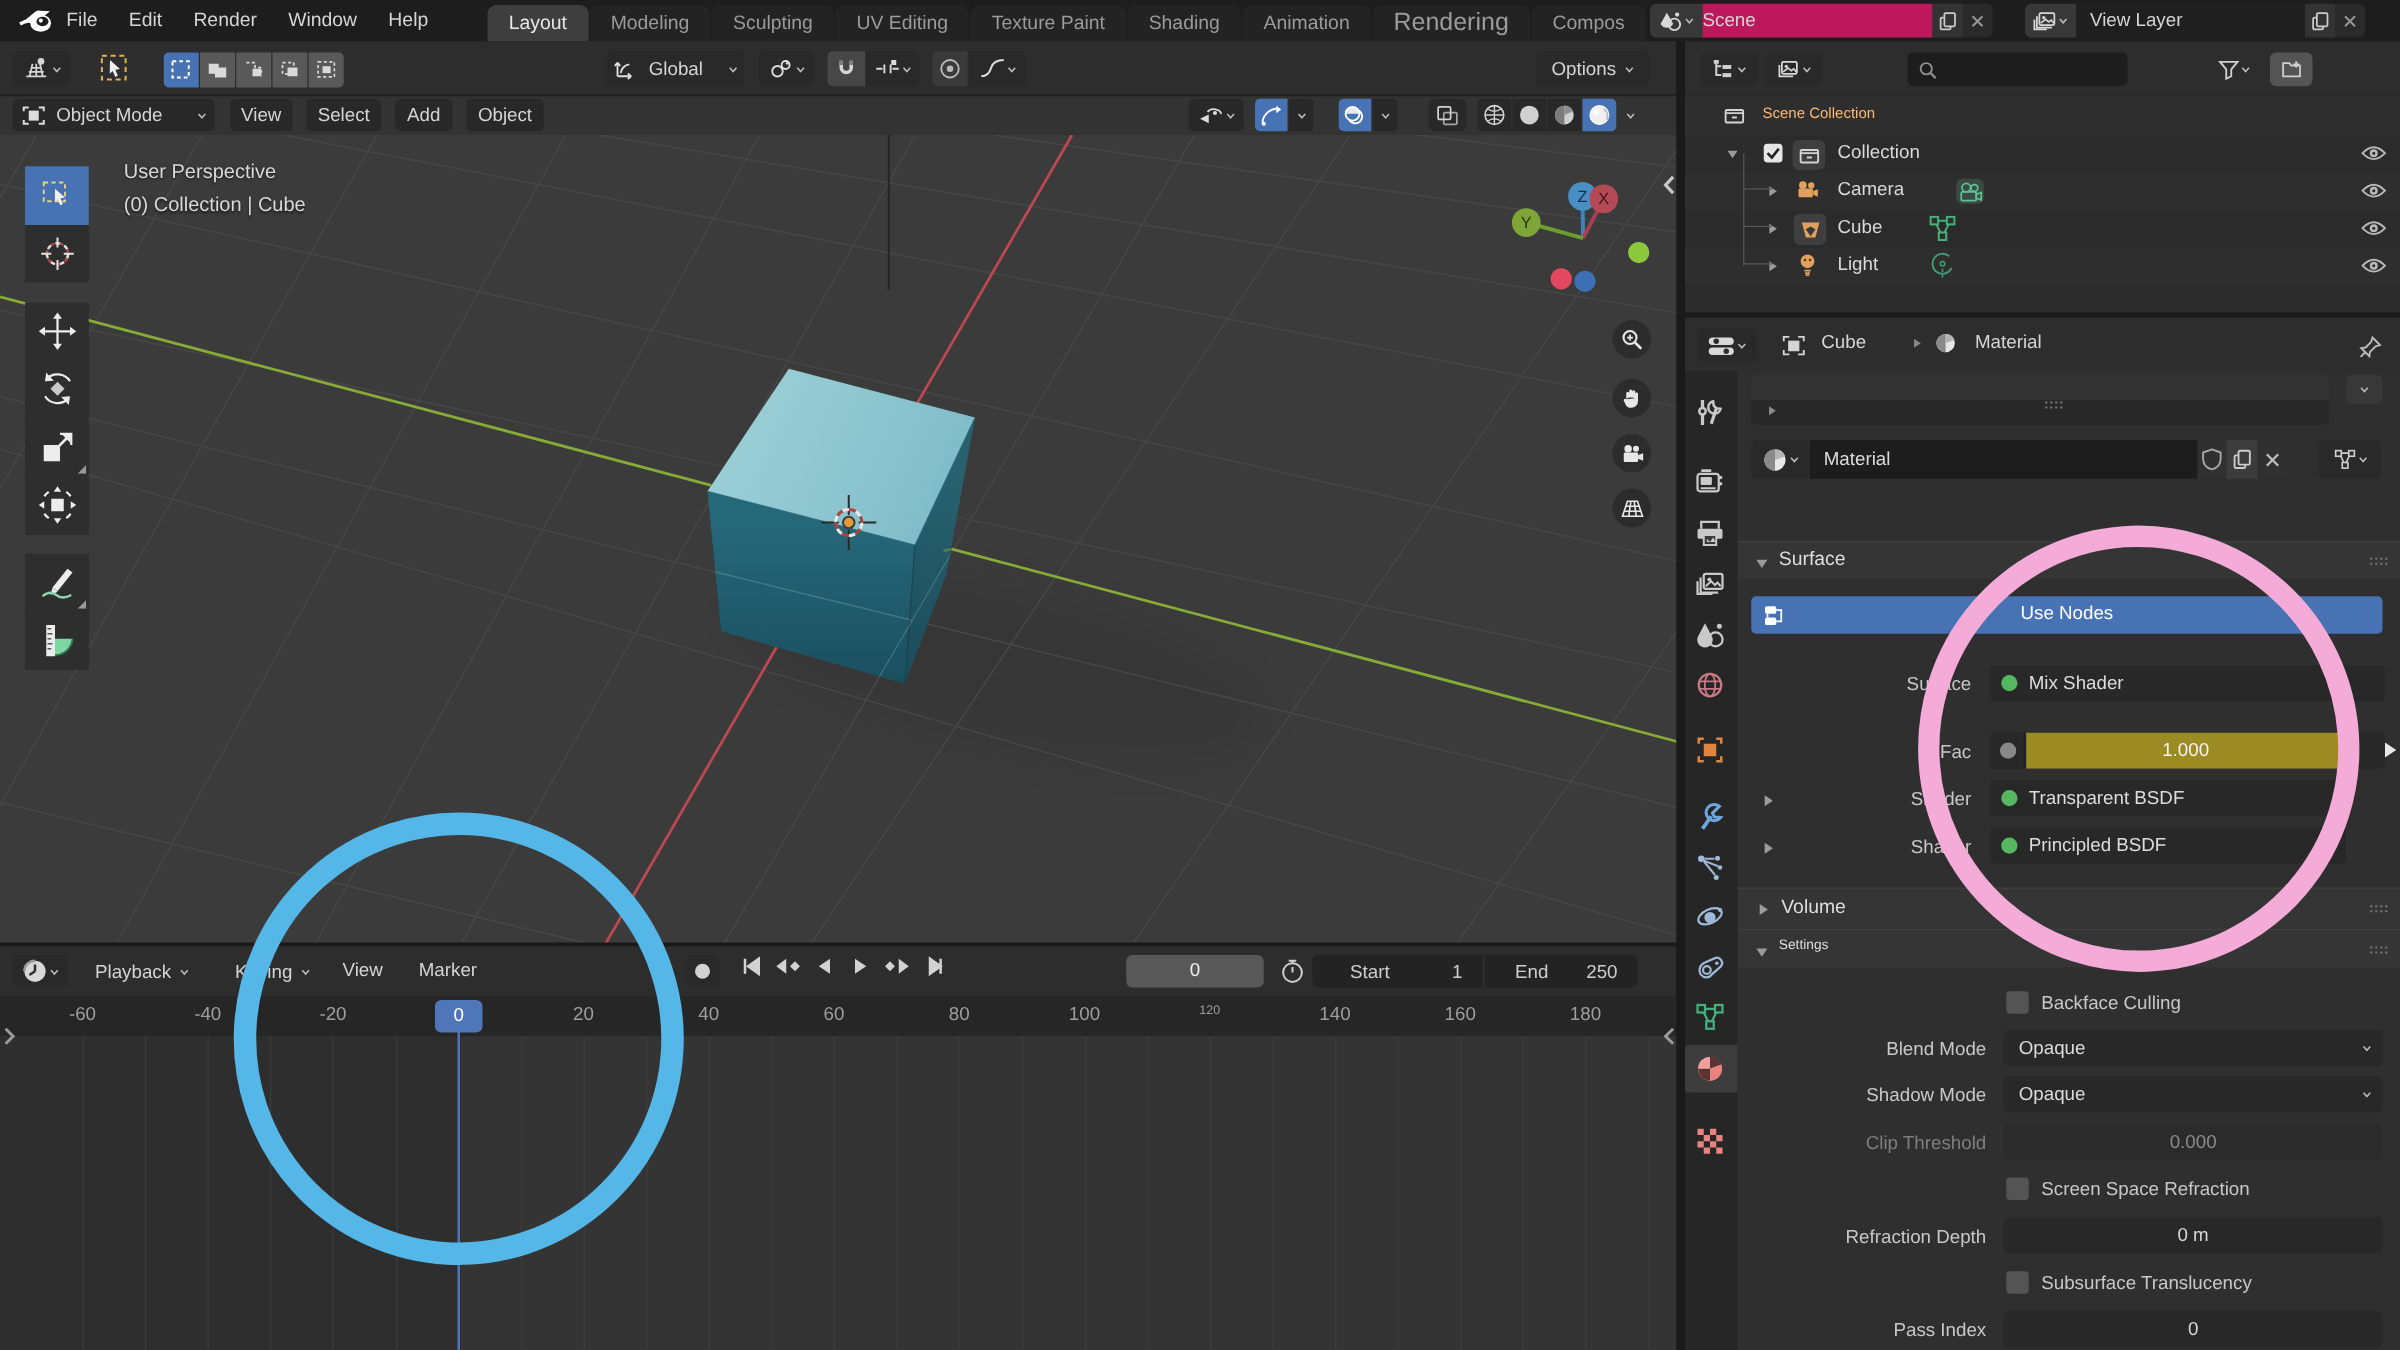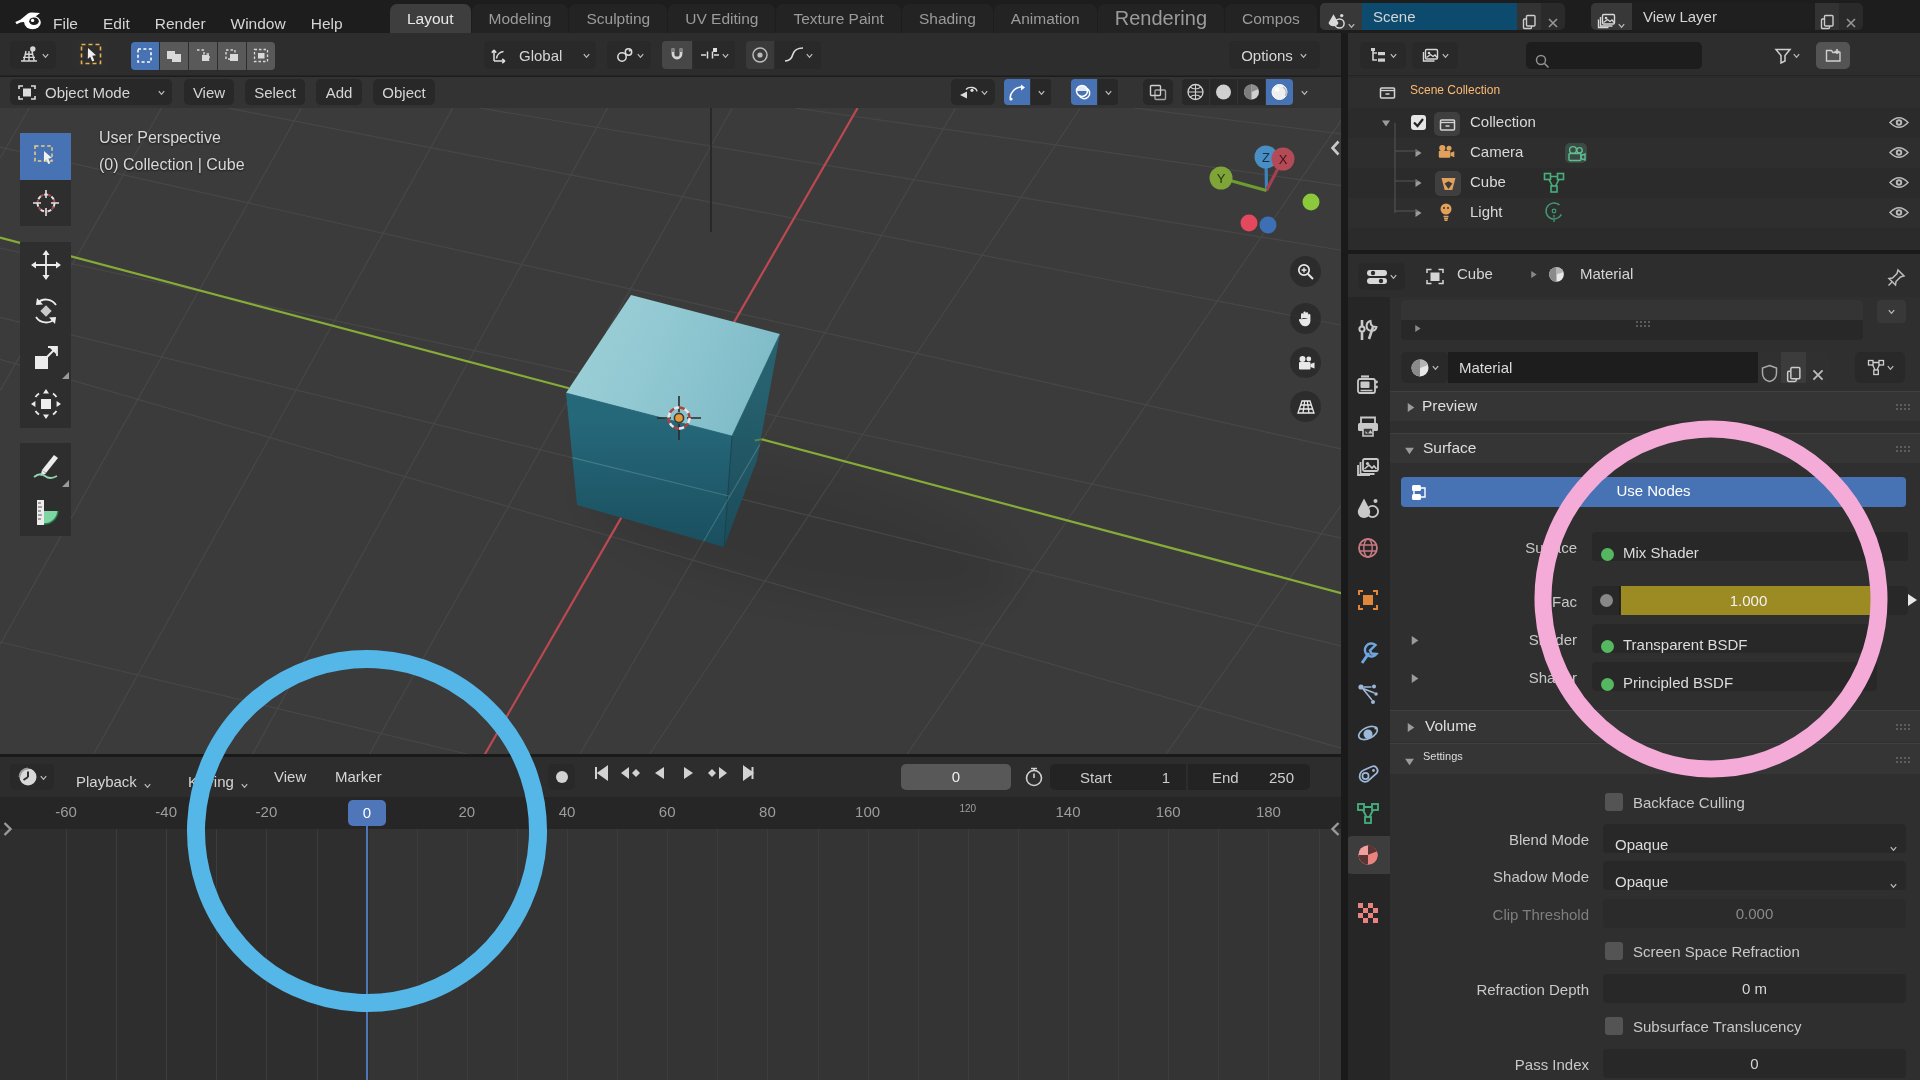--- a/index.html
+++ b/index.html
@@ -1,16 +1,16 @@
 <!DOCTYPE html>
 <html><head><meta charset="utf-8"><style>
 *{margin:0;padding:0;box-sizing:border-box}
 body{width:1920px;height:1080px;overflow:hidden;background:#1d1d1d;font-family:"Liberation Sans",sans-serif;position:relative;-webkit-font-smoothing:antialiased}
 .abs{position:absolute}
-.row{display:flex;align-items:flex-end}
+.row{display:flex;align-items:center}
 .btn{background:#282828;border-radius:5px;color:#e3e3e3;display:flex;align-items:center;justify-content:center}
 .chev{width:9px;height:9px;display:inline-block}
 svg{display:block}
 .txt{color:#d5d5d5;font-size:15px;white-space:nowrap}
 </style></head><body>
 <div class="abs" style="left:0;top:0;width:1920px;height:33px;background:#1d1d1d">
  <div class="row" style="height:33px">
   <div style="width:14px"></div>
       <svg width="30" height="24" viewBox="0 0 30 24">
 <path d="M3 13.5 L14 4.5 a6 6 0 0 1 4 -1 l8 0.5 -7 5.5" fill="#fff"></path>
@@ -42,21 +42,21 @@
     <div class="row" style="background:#383838;border-radius:5px 0 0 5px;height:27px;padding:0 6px">
         <svg width="21" height="18" viewBox="0 0 21 18">
           <path d="M7.5 2.2 L12.5 11 A5.5 5.5 0 0 1 2.5 11 Z" fill="#d8d8d8"></path>
           <circle cx="13.5" cy="11.5" r="4.6" fill="none" stroke="#d8d8d8" stroke-width="1.5"></circle>
           <circle cx="15.7" cy="3.6" r="1.7" fill="#d8d8d8"></circle>
         </svg>
         <svg class="chev" viewBox="0 0 10 10">
           <path d="M2 3.5L5 7L8 3.5" stroke="#bbb" stroke-width="1.4" fill="none"></path>
         </svg>
       </div>
-    <div class="txt" style="width:155px;padding-left:11px;background:#0c4a6e;height:27px;line-height:27px">Scene</div>
+    <div class="txt" style="width:184px;background:#be185d;height:27px;line-height:27px">Scene</div>
     <div class="row" style="background:#333;height:27px;padding:0 4px">
         <svg width="16" height="16" viewBox="0 0 16 16">
           <rect x="5.5" y="1.5" width="8.5" height="10.5" rx="1" fill="none" stroke="#ccc" stroke-width="1.4"></rect>
           <path d="M10.5 12 v1.5 a1 1 0 0 1 -1 1 H3.5 a1 1 0 0 1 -1-1 V6 a1 1 0 0 1 1-1 H5" fill="none" stroke="#ccc" stroke-width="1.4"></path>
         </svg>
       </div>
     <div class="row" style="height:27px;padding:0 5px">
         <svg width="14" height="14" viewBox="0 0 14 14">
           <path d="M3 3L11 11M11 3L3 11" stroke="#969696" stroke-width="1.6"></path>
         </svg>
@@ -854,42 +854,20 @@
       <svg width="20" height="19" viewBox="0 0 20 19">
         <path d="M5 4.5 h10 M5.5 4.5 L10 14 M14.5 4.5 L10 14" stroke="#cfcfcf" stroke-width="1.3" fill="none"></path>
         <rect x="2.5" y="2.5" width="4.5" height="4.5" fill="#2a2a2a" stroke="#cfcfcf" stroke-width="1.3"></rect>
         <rect x="13" y="2.5" width="4.5" height="4.5" fill="#2a2a2a" stroke="#cfcfcf" stroke-width="1.3"></rect>
         <rect x="7.8" y="12" width="4.5" height="4.5" fill="#2a2a2a" stroke="#cfcfcf" stroke-width="1.3"></rect>
       </svg>
       <svg class="chev" viewBox="0 0 10 10">
         <path d="M2 3.5L5 7L8 3.5" stroke="#bbb" stroke-width="1.4" fill="none"></path>
       </svg>
     </div>
- <div class="abs" style="left:47px;top:137px;width:530px;height:30px;background:#353535;border-top:1px solid #404040">
-   <div class="abs" style="left:15px;top:10px">
-        <svg width="11" height="11" viewBox="0 0 10 10">
-          <path d="M2.5 1 L8.5 5 L2.5 9 Z" fill="#9b9b9b"></path>
-        </svg>
-      </div>
-      <div class="abs" style="left:32px;top:5px;color:#dedede;font-size:15.5px">Preview</div>
-   <div class="abs" style="left:505px;top:11px">
-        <svg width="16" height="8" viewBox="0 0 16 8">
-          <g fill="#6c6c6c">
-            <circle cx="2" cy="2" r="1"></circle>
-            <circle cx="6" cy="2" r="1"></circle>
-            <circle cx="10" cy="2" r="1"></circle>
-            <circle cx="14" cy="2" r="1"></circle>
-            <circle cx="2" cy="6" r="1"></circle>
-            <circle cx="6" cy="6" r="1"></circle>
-            <circle cx="10" cy="6" r="1"></circle>
-            <circle cx="14" cy="6" r="1"></circle>
-          </g>
-        </svg>
-      </div>
- </div>
  <div class="abs" style="left:47px;top:179px;width:530px;height:30px;background:#353535;border-top:1px solid #404040">
    <div class="abs" style="left:14px;top:11px">
         <svg width="11" height="11" viewBox="0 0 10 10">
           <path d="M1 2.5 L9 2.5 L5 8.5 Z" fill="#9b9b9b"></path>
         </svg>
       </div>
       <div class="abs" style="left:33px;top:5px;color:#dedede;font-size:15.5px">Surface</div>
    <div class="abs" style="left:505px;top:11px">
         <svg width="16" height="8" viewBox="0 0 16 8">
           <g fill="#6c6c6c">

